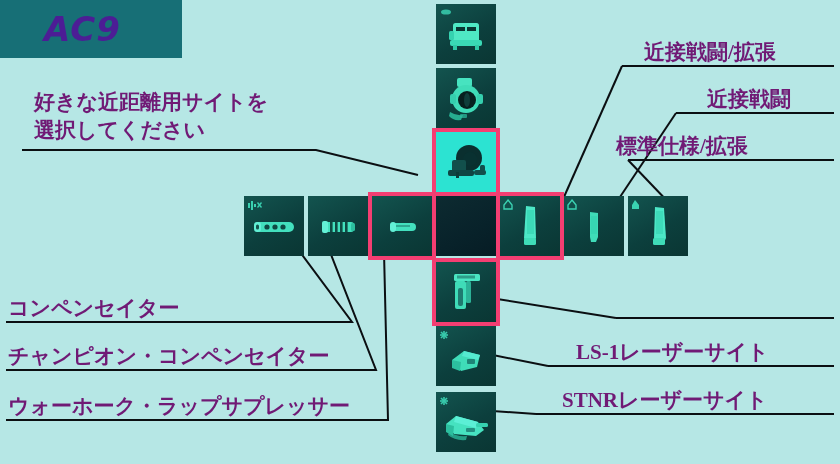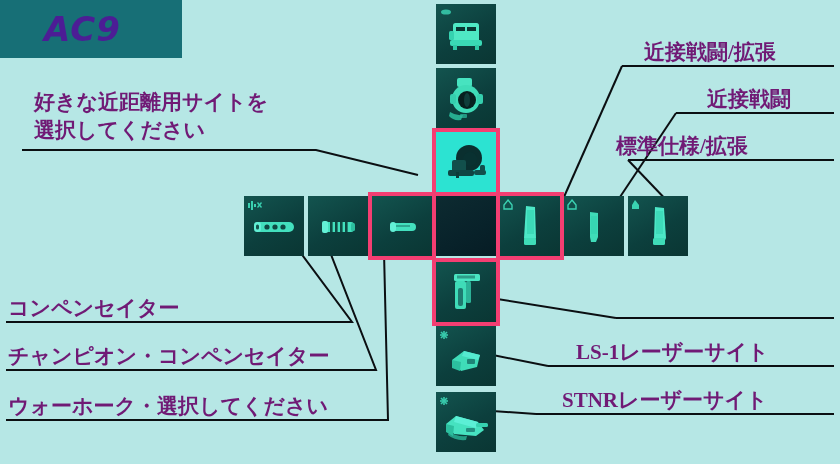--- a/index.html
+++ b/index.html
@@ -109,21 +109,21 @@
 
   <div class="lbl jp" style="left:644px;top:40px;">近接戦闘/拡張</div>
   <div class="lbl jp" style="left:707px;top:87px;">近接戦闘</div>
   <div class="lbl jp" style="left:616px;top:134px;">標準仕様/拡張</div>
 
   <div class="lbl jp" style="left:576px;top:340px;">LS-1レーザーサイト</div>
   <div class="lbl jp" style="left:562px;top:388px;">STNRレーザーサイト</div>
 
   <div class="lbl jp" style="left:8px;top:296px;">コンペンセイター</div>
   <div class="lbl jp" style="left:8px;top:344px;">チャンピオン・コンペンセイター</div>
-  <div class="lbl jp" style="left:8px;top:394px;">ウォーホーク・選択してください</div>
+  <div class="lbl jp" style="left:8px;top:394px;">ウォーホーク・ラップサプレッサー</div>
 
   <div class="cell" style="left:436px;top:4px;">
     <svg class="artwrap" viewBox="0 0 60 60">
       <ellipse cx="10" cy="8" rx="5" ry="2.6" fill="#3fe0bd" opacity=".75"></ellipse>
       <rect x="17" y="19" width="26" height="19" rx="2.5" fill="#4fe8c4"></rect>
       <rect x="20" y="23" width="9" height="4" fill="#0a3633"></rect>
       <rect x="31" y="23" width="9" height="4" fill="#0a3633"></rect>
       <rect x="14" y="36" width="32" height="6" rx="2" fill="#3ad9b5"></rect>
       <rect x="17" y="41" width="4" height="5" fill="#2fc9a6"></rect>
       <rect x="39" y="41" width="4" height="5" fill="#2fc9a6"></rect>

